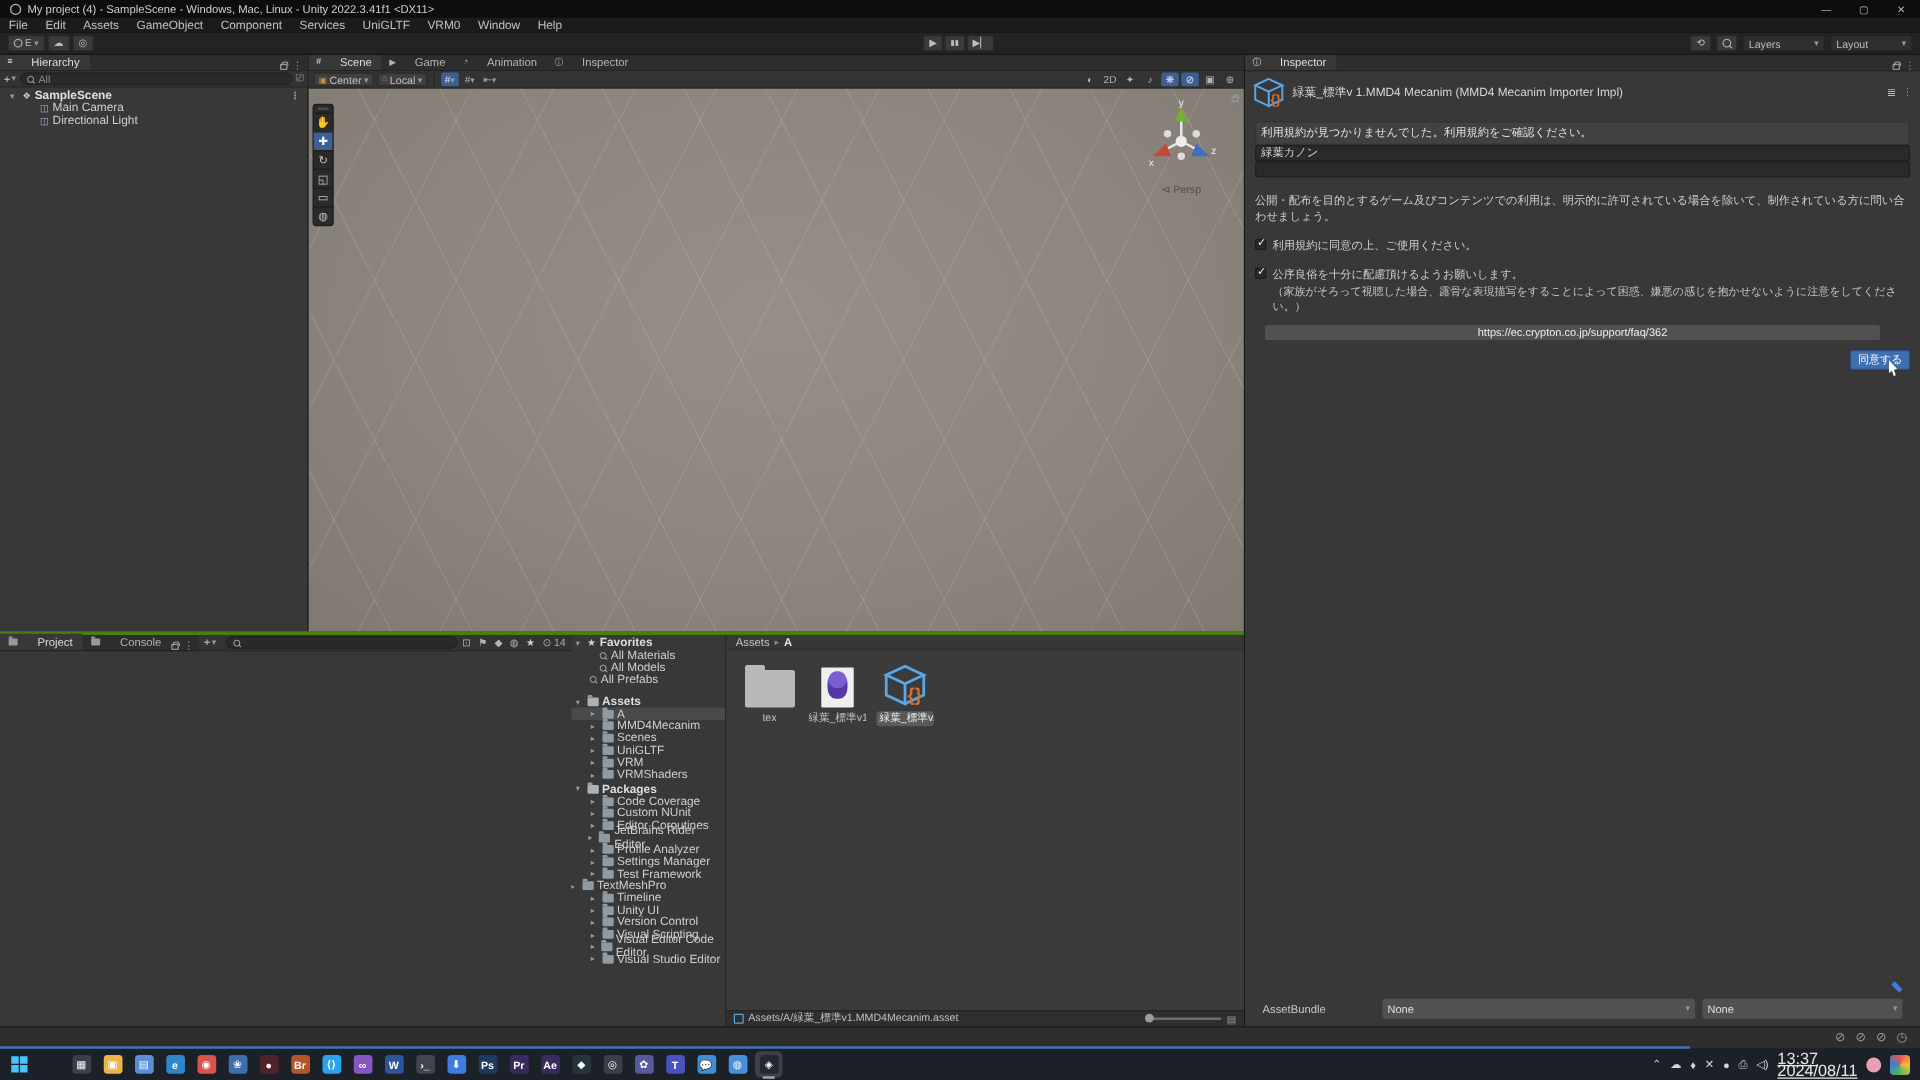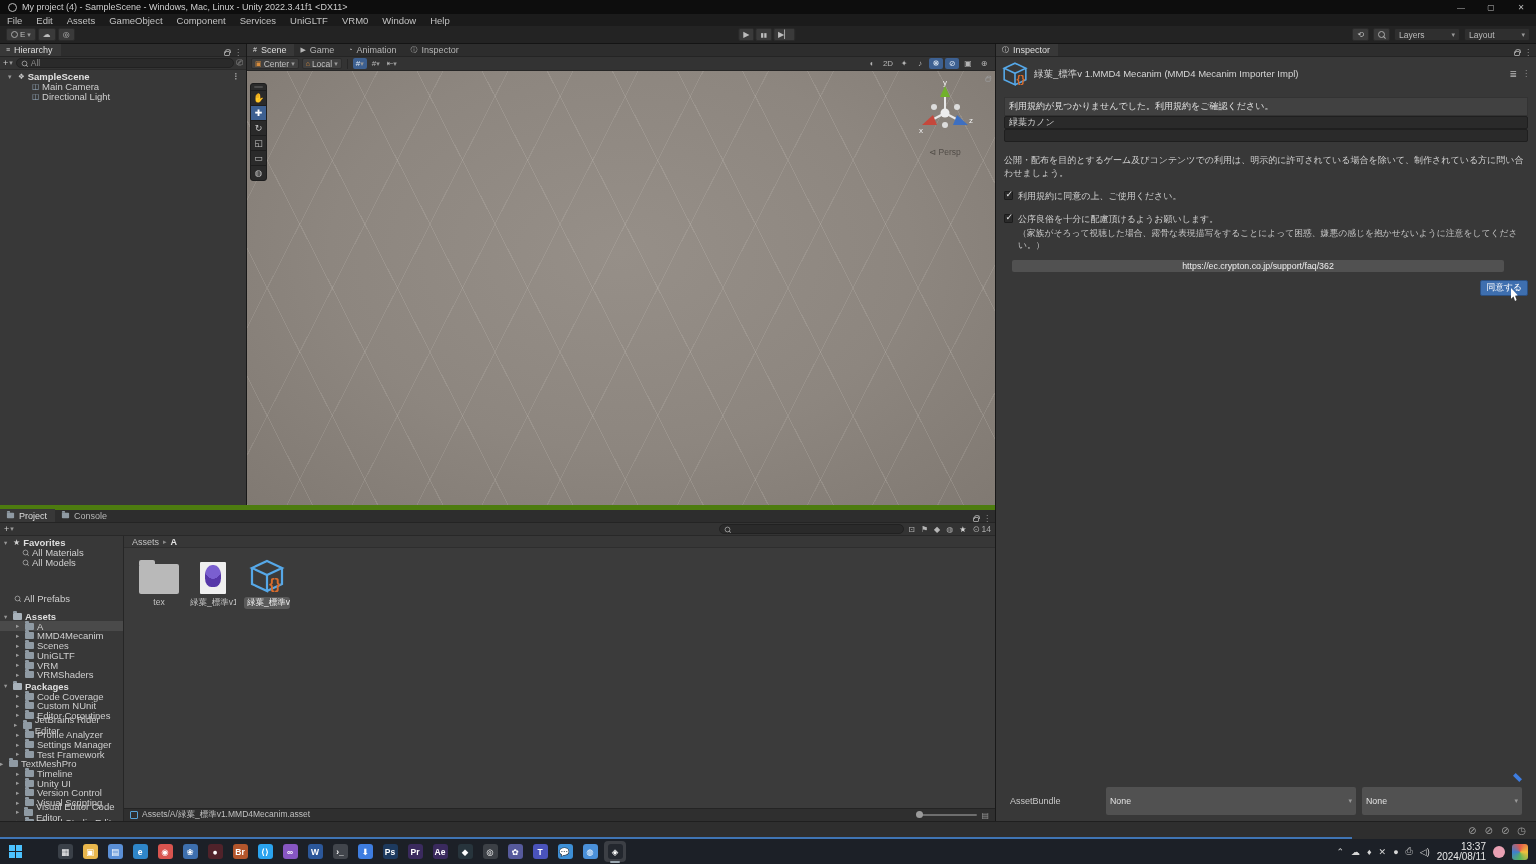--- a/index.html
+++ b/index.html
@@ -28,21 +28,21 @@
   .mag { position:relative; width:7px; height:7px; }
   .mag::before { content:""; position:absolute; width:5px; height:5px; border:1px solid #aaa; border-radius:50%; }
   .mag::after { content:""; position:absolute; width:3px; height:1px; background:#aaa; transform:rotate(45deg); left:4.5px; top:5.5px; }
 
   
   .main { flex:1 1 auto; display:flex; min-height:0; }
   .left-stack { width:996px; display:flex; flex-direction:column; border-right:1px solid #191919; }
   .top-row { height:461px; display:flex; }
 
   .tabstrip { height:13px; background:#2d2d2d; display:flex; align-items:flex-end; font-size:9px; color:#b5b5b5; flex:0 0 auto; border-bottom:1px solid #242424; }
-  .tab { padding:1px 8px 1px 6px; display:flex; gap:4px; align-items:center; height:13px; }
+  .tab { padding:1px 8px 1px 6px; display:flex; gap:15px; align-items:center; height:13px; }
   .tab.active { background:#383838; color:#dedede; }
   .tabstrip .strip-icons { margin-left:auto; display:flex; gap:4px; padding-right:4px; align-items:center; }
   .lock { width:6px; height:5px; border:1px solid #999; border-radius:1px; position:relative; margin-top:2px; }
   .lock::before { content:""; position:absolute; width:4px; height:3px; border:1px solid #999; border-bottom:none; border-radius:3px 3px 0 0; top:-3.5px; left:0; }
   .kebab { color:#999; font-size:8px; line-height:6px; }
 
   
   .hierarchy { width:247px; background:#383838; border-right:1px solid #191919; display:flex; flex-direction:column; }
   .search-row { height:13px; background:#333; display:flex; align-items:center; padding:0 3px; gap:3px; border-bottom:1px solid #2a2a2a; }
   .plus-btn { font-size:9px; color:#ccc; display:flex; gap:1px; align-items:center; }
@@ -73,21 +73,21 @@
   .tool-strip .grip { height:6px; display:flex; align-items:center; justify-content:center; }
   .tool-strip .grip i { width:9px; height:2px; background:#4a4a4a; border-radius:1px; }
   .tool { height:15px; display:flex; align-items:center; justify-content:center; color:#c3c3c3; font-size:9px; border-top:1px solid #1d1d1d; }
   .tool.active { background:#3d6091; color:#fff; }
   .gizmo { position:absolute; right:18px; top:8px; width:64px; height:78px; }
   .gizmo svg { display:block; }
   .persp-label { position:absolute; bottom:0; width:100%; text-align:center; font-size:8.5px; color:#514c47; }
   .vp-lock { position:absolute; right:4px; top:4px; transform:scale(.9); }
 
   
-  .project { flex:1; background:#383838; display:flex; flex-direction:column; border-top:5px solid #4d7c0f; min-height:0; }
+  .project { flex:1; background:#383838; display:flex; border-top:3px solid #4d7c0f; min-height:0; }
   .proj-toolbar { height:13px; background:#333; border-bottom:1px solid #282828; display:flex; align-items:center; padding:0 4px; gap:4px; }
   .proj-toolbar .spacer { flex:1; }
   .proj-search { width:185px; height:10px; background:#2a2a2a; border:1px solid #212121; border-radius:5px; display:flex; align-items:center; padding:0 4px; }
   .proj-icons { display:flex; gap:6px; align-items:center; font-size:8px; color:#b5b5b5; }
   .hidden-count { display:flex; align-items:center; gap:2px; font-size:8.5px; color:#aaa; }
   .proj-body { flex:1; display:flex; min-height:0; }
   .proj-tree { width:124px; border-right:1px solid #262626; overflow:hidden; font-size:9.5px; padding-top:2px; }
   .ptrow { height:9.7px; display:flex; align-items:center; gap:3px; padding-left:14px; color:#cfcfcf; }
   .ptrow .tw { font-size:6.5px; color:#999; width:6px; }
   .ptrow.root { padding-left:4px; }
@@ -131,39 +131,39 @@
   .url-bar { margin:8px 24px 0 8px; height:12px; background:#515151; border-radius:2px; display:flex; align-items:center; justify-content:center; font-size:8.8px; color:#eee; }
   .agree-row { display:flex; justify-content:flex-end; margin-top:8px; position:relative; }
   .agree-btn { background:#3e6faf; border:1px solid #2b4f80; border-radius:2px; color:#fff; font-size:8.8px; padding:1px 5px; }
   .cursor { position:absolute; right:8px; top:8px; width:9px; height:13px; background:#fff; clip-path:polygon(0 0,0 82%,28% 66%,45% 100%,62% 92%,45% 60%,75% 56%); filter:drop-shadow(0 0 1px #000); }
   .insp-bottom { margin-top:auto; }
   .alabels-head { background:#3e3e3e; border-top:1px solid #2a2a2a; border-bottom:1px solid #2a2a2a; font-size:9px; font-weight:bold; color:#d6d6d6; padding:2px 6px; }
   .tag-row { display:flex; justify-content:flex-end; padding:3px 6px; }
   .tag-ico { width:9px; height:9px; background:#3e7de0; clip-path:polygon(0 30%,30% 0,100% 70%,70% 100%); }
   .abundle-row { display:flex; align-items:center; gap:6px; padding:2px 6px 6px 6px; font-size:9px; color:#c8c8c8; }
   .abundle-row .lbl { width:90px; }
-  .dd-field { height:28px; background:#515151; border-radius:2px; display:flex; align-items:center; justify-content:space-between; padding:0 4px; color:#e2e2e2; font-size:8.8px; }
+  .dd-field { height:16px; background:#515151; border-radius:2px; display:flex; align-items:center; justify-content:space-between; padding:0 4px; color:#e2e2e2; font-size:8.8px; }
   .dd1 { flex:1; }
   .dd2 { width:160px; }
 
   
   .statusbar { height:18px; background:#2e2e2e; border-top:1px solid #1f1f1f; display:flex; align-items:center; justify-content:flex-end; gap:8px; padding-right:10px; font-size:9px; color:#9a9a9a; position:relative; flex:0 0 auto; }
   .progress-line { position:absolute; bottom:0; left:0; height:2px; width:88%; background:#3f74b4; }
 
   
   .taskbar { height:25px; background:#1c2027; display:flex; align-items:center; padding:0 4px; gap:3px; flex:0 0 auto; }
   .tb-app { width:22px; height:21px; border-radius:4px; display:flex; align-items:center; justify-content:center; position:relative; }
   .tb-app .gl { width:15px; height:15px; border-radius:3px; display:flex; align-items:center; justify-content:center; font-size:8.5px; font-weight:bold; color:#fff; }
   .tb-app.active { background:rgba(255,255,255,.14); }
   .tb-app.active::after { content:""; position:absolute; bottom:-1px; left:6px; width:10px; height:2px; border-radius:1px; background:#9aa7b0; }
   .win-logo { display:grid; grid-template-columns:6px 6px; grid-template-rows:6px 6px; gap:1px; }
   .win-logo i { background:#4cc2ff; }
   .tray { margin-left:auto; display:flex; align-items:center; gap:7px; padding-right:4px; }
   .tray-ico { font-size:9px; color:#d6d6d6; display:flex; align-items:center; justify-content:center; }
-  .clock { text-align:right; font-size:10px; color:#e8e8e8; line-height:10px; }
+  .clock { font-size:13px; color:#e8e8e8; line-height:10px;text-decoration:underline; }
   .bell { width:12px; height:12px; border-radius:50%; background:#e8a0b4; }
   .color-badge { width:16px; height:16px; border-radius:3px; background:conic-gradient(#e2574c,#f2c13b,#58b45c,#3c7fd0,#e2574c); }
 </style>
 </head>
 <body>
 
 <div class="screen">
 
   <div class="titlebar">
     <span class="ulogo"></span>
@@ -474,21 +474,21 @@
                 <div class="ptrow" style="padding-left:22px;">
                   <span class="mag mag-xs"></span>
                   <span>All Materials</span>
                 </div>
 
                 <div class="ptrow" style="padding-left:22px;">
                   <span class="mag mag-xs"></span>
                   <span>All Models</span>
                 </div>
 
-                <div class="ptrow" style="margin-top:27px;">
+                <div class="ptrow" style="">
                   <span class="mag mag-xs"></span>
                   <span>All Prefabs</span>
                 </div>
               </div>
             <div class="ptrow root" style="margin-top:8px;">
               <span class="tw">▾</span>
                 <span class="folder-xs open"></span>
               <b style="color:#dedede;font-weight:bold;">Assets</b>
             </div>
             <div>

